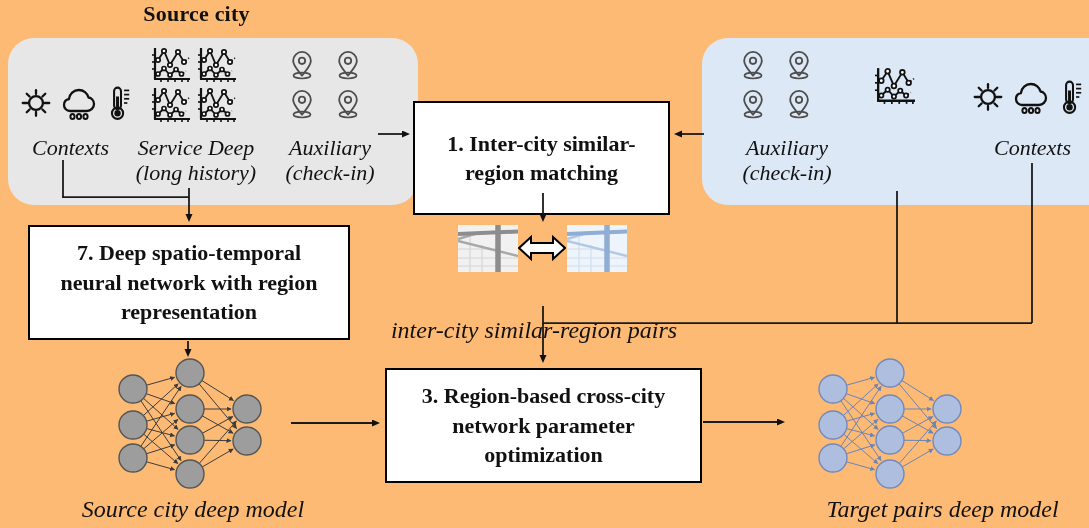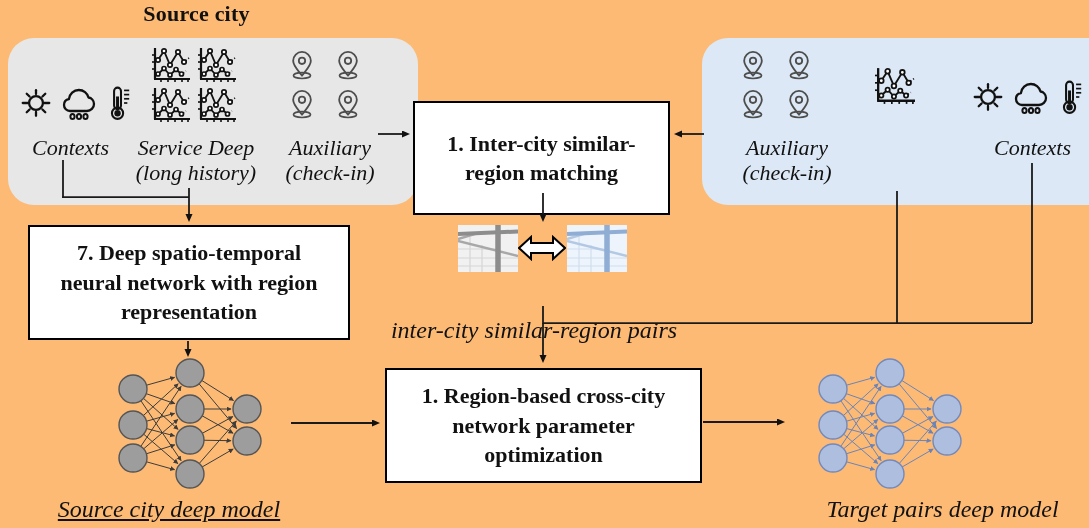--- a/index.html
+++ b/index.html
@@ -221,21 +221,21 @@
     <div class="abs ital" style="left:268px;top:97px;width:125px;">Contexts</div>
   </div>
 
   <div class="abs step-box" style="left:413px;top:78px;width:253px;height:110px;margin-top:23px;">
     <span style="width:212px;">1. Inter-city similar-region matching</span>
   </div>
   <div class="abs step-box" style="left:28px;top:225px;width:318px;height:111px;">
     <span style="width:285px;">7. Deep spatio-temporal neural network with region representation</span>
   </div>
   <div class="abs step-box" style="left:385px;top:368px;width:313px;height:111px;">
-    <span style="width:270px;">1. Region-based cross-city network parameter optimization</span>
+    <span style="width:270px;">3. Region-based cross-city network parameter optimization</span>
   </div>
 
   <svg class="abs icon" width="60" height="47" style="left:458px;top:225px;--bg:#f1f1f1;--thin:#d5d5d5;--mid:#a8a8a8;--road:#8d8d8d;">
       <use href="#sym-map"></use>
     </svg>
   <svg class="abs icon" width="48" height="26" style="left:518px;top:235px;">
       <use href="#sym-dblarrow"></use>
     </svg>
   <svg class="abs icon" width="60" height="47" style="left:567px;top:225px;--bg:#eef4fb;--thin:#cfdeef;--mid:#b3c8e3;--road:#90add4;">
       <use href="#sym-map"></use>
@@ -307,21 +307,21 @@
         <circle class="node" cx="28" cy="103" r="14"></circle>
       <circle class="node" cx="85" cy="18" r="14"></circle>
         <circle class="node" cx="85" cy="54" r="14"></circle>
         <circle class="node" cx="85" cy="85" r="14"></circle>
         <circle class="node" cx="85" cy="119" r="14"></circle>
       <circle class="node" cx="142" cy="54" r="14"></circle>
         <circle class="node" cx="142" cy="86" r="14"></circle>
     </g>
   </svg>
 
-  <div class="abs caption" style="left:29px;top:496px;width:280px;text-decoration:underline;">Source city deep model</div>
+  <div class="abs caption" style="left:53px;top:496px;width:280px;">Source city deep model</div>
   <div class="abs caption" style="left:800px;top:496px;width:285px;">Target pairs deep model</div>
 
   <svg id="overlay" width="1089" height="528">
     <line x1="378" y1="134" x2="403" y2="134" marker-end="url(#arr)"></line>
     <line x1="704" y1="134" x2="681" y2="134" marker-end="url(#arr)"></line>
     <line x1="543" y1="193" x2="543" y2="215" marker-end="url(#arr)"></line>
     <line x1="63" y1="160" x2="63" y2="198"></line>
     <line x1="62" y1="197.2" x2="189" y2="197.2"></line>
     <line x1="189" y1="188" x2="189" y2="215" marker-end="url(#arr)"></line>
     <line x1="188" y1="341" x2="188" y2="350" marker-end="url(#arr)"></line>

